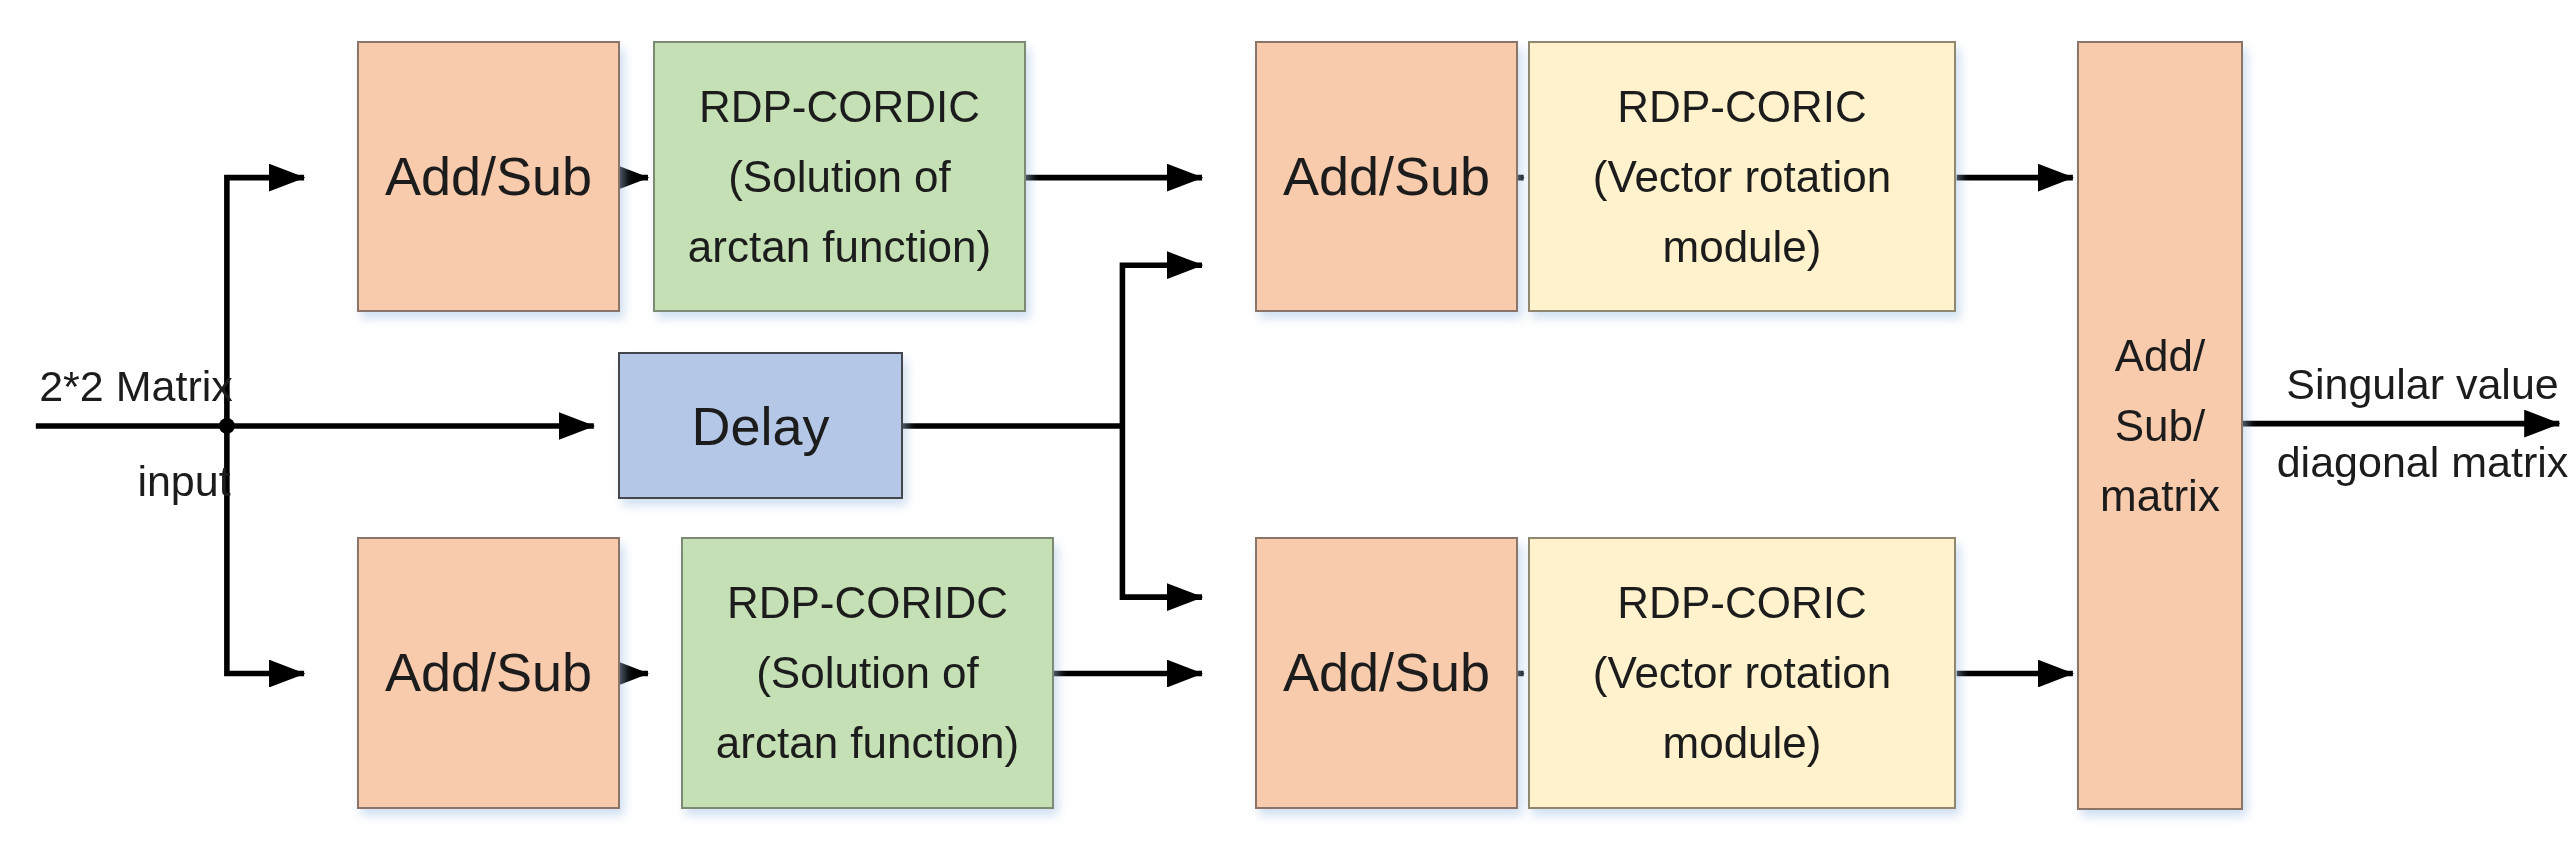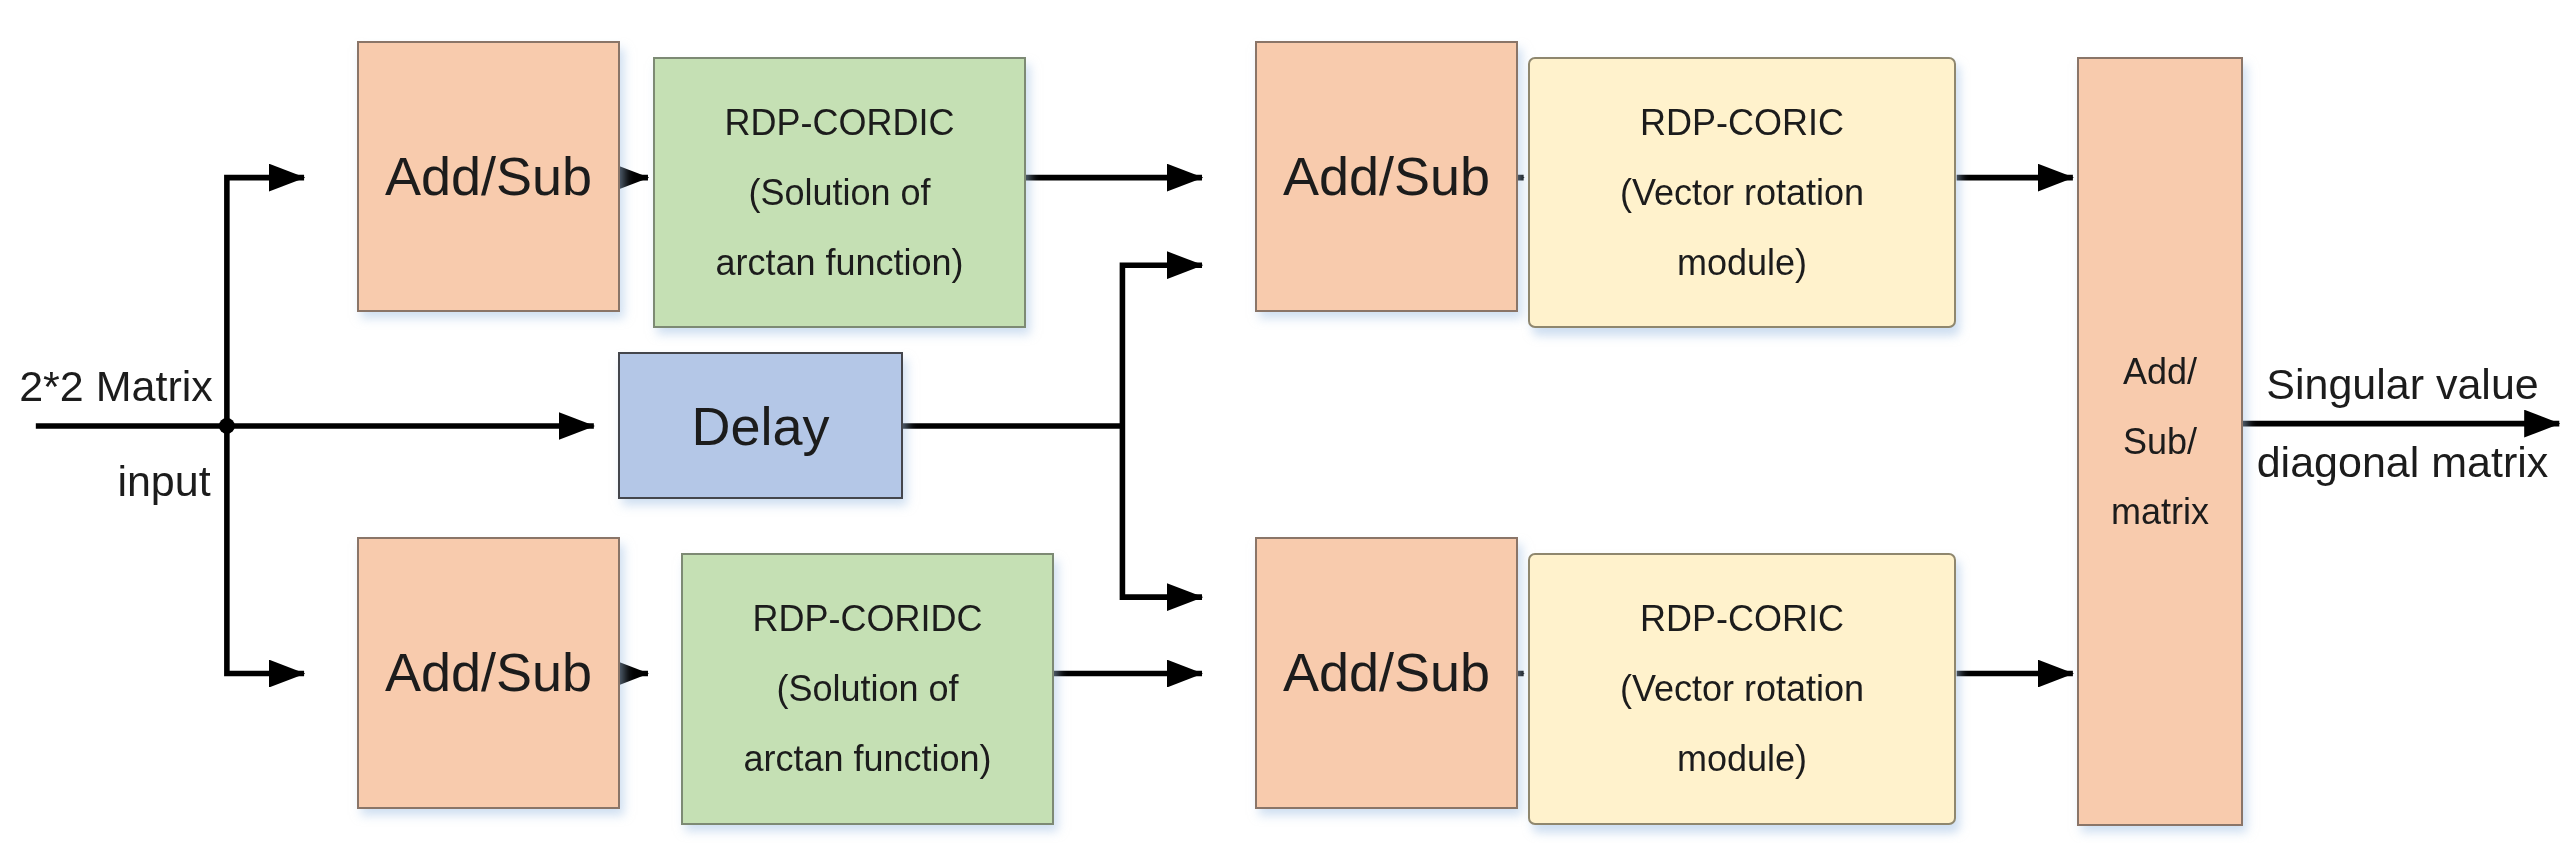--- a/index.html
+++ b/index.html
@@ -9,29 +9,29 @@
   }
   #wires{position:absolute;left:0;top:0;z-index:1;}
   .block{
     position:absolute;z-index:2;box-sizing:border-box;
     display:flex;flex-direction:column;align-items:center;justify-content:center;
     text-align:center;border:2.4px solid #7a7672;
     box-shadow:4px 7.2px 9.6px rgba(168,196,230,0.55);
   }
   .fill-orange{background:#F8CBAD;border-color:#8a7568;}
   .fill-green {background:#C5E0B4;border-color:#7d8a74;}
-  .fill-yellow{background:#FFF2CC;border-color:#8f876e;border-radius:7px;}
+  .fill-yellow{background:#FFF2CC;border-color:#8f876e;}
   .fill-blue  {background:#B4C7E7;border-color:#44464c;}
   .single-label{font-size:54px;line-height:1.1;margin-left:48px;}
-  .multi-label{font-size:36px;line-height:70px;margin-top:16px;}
+  .multi-label{font-size:44px;line-height:70px;}
   .multi-label span{display:block;}
   .delay-label{font-size:54px;}
   .side-label{
     position:absolute;z-index:3;text-align:center;
-    font-size:43px;line-height:53px;white-space:nowrap;
+    font-size:43px;line-height:53px;white-space:nowrap;margin-left:20px;
   }
 </style>
 </head>
 <body>
 
 <svg id="wires" width="2576" height="844" viewBox="0 0 3236 1060">
   <defs>
     <marker id="arw" markerWidth="6.5" markerHeight="5" refX="6.3" refY="2.5" orient="auto" markerUnits="strokeWidth">
       <path d="M0,0 L6.5,2.5 L0,5 z" fill="#000"></path>
     </marker>

